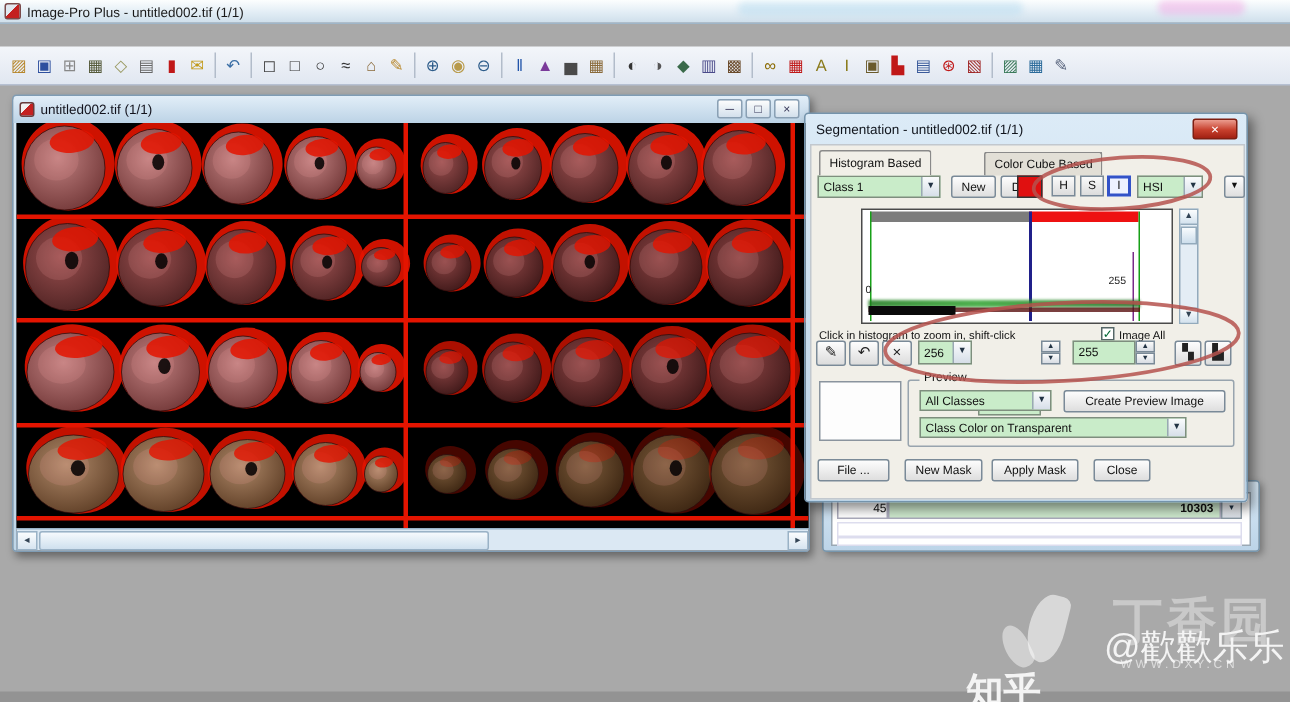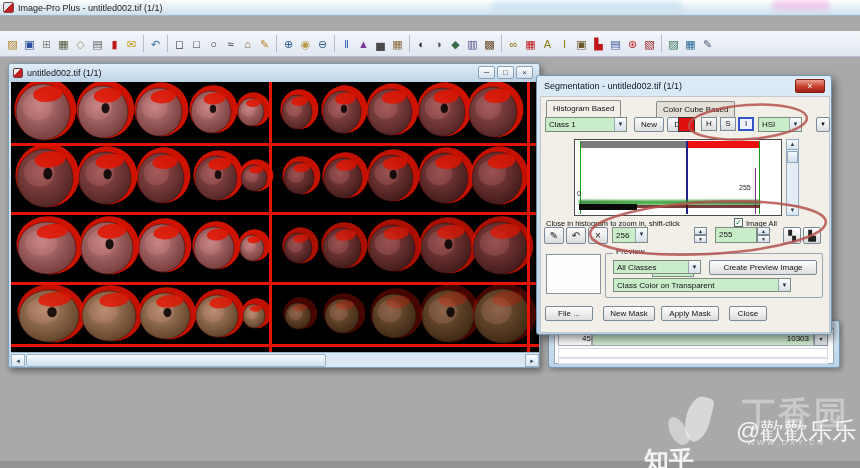--- a/index.html
+++ b/index.html
@@ -108,21 +108,21 @@
   .preview-box{position:absolute;left:9px;top:178px;width:55px;height:40px;background:#fdfdfd;border:1px solid #8a949e;}
 
   
   .mwin{position:absolute;left:548px;top:320px;width:292px;height:48px;z-index:20;
     background:linear-gradient(#d8e9f6,#bcd4e8);border:1px solid #7796ad;border-radius:3px;
     box-shadow:2px 2px 5px rgba(0,0,0,.3);}
   .mwin-inner{position:absolute;left:5px;top:7px;width:280px;height:36px;background:#fff;border:1px solid #9aa8b4;}
   .mcell-num{position:absolute;left:3px;top:3px;width:34px;height:14px;background:#fff;border:1px solid #aab;
     font-size:8px;line-height:12px;text-align:right;color:#111;}
   .mcell-val{position:absolute;left:37px;top:3px;width:222px;height:14px;background:#cde8cc;border:1px solid #aab;
-    font-size:8px;line-height:12px;text-align:right;padding-right:4px;color:#111;}
+    font-size:8px;line-height:12px;text-align:right;padding-right:4px;color:#111;font-weight:bold;}
   .mcell-arr{position:absolute;left:259px;top:3px;width:14px;height:14px;background:linear-gradient(#fbfbfb,#d8dde4);
     border:1px solid #8a98a4;font-size:6px;line-height:12px;text-align:center;color:#234;}
   .mrow{position:absolute;left:3px;width:270px;height:10px;background:#fff;border:1px solid #dde;}
 
   
   .anno{position:absolute;left:0;top:0;z-index:40;pointer-events:none;}
   .wm{position:absolute;z-index:8;}
   .wm-ghost{left:742px;top:392px;font-size:33px;font-weight:bold;color:rgba(255,255,255,.38);letter-spacing:3px;text-align:center;}
   .wm-ghost-sub{left:747px;top:438px;font-size:8px;color:rgba(255,255,255,.6);letter-spacing:2.5px;}
   .wm-leaves{left:668px;top:394px;width:60px;height:64px;}
@@ -468,21 +468,21 @@
       <div class="hist-curve-black" data-name="histogram-curve"></div>
       <div class="hist-label" style="left:2px;top:50px;" data-name="histogram-min-label">0</div>
       <div class="hist-label" style="left:164px;top:44px;" data-name="histogram-max-label">255</div>
     </div>
     <div class="hslider" data-name="histogram-zoom-scrollbar">
       <div class="hs-arr" style="top:0;" data-name="scroll-up-icon">▲</div>
       <div class="hs-thumb" data-name="scrollbar-thumb"></div>
       <div class="hs-arr" style="bottom:0;border-top:1px solid #93aabc;border-bottom:none;" data-name="scroll-down-icon">▼</div>
     </div>
 
-    <div class="hint" data-name="histogram-hint-text">Close in histogram to zoom in, shift-click</div>
+    <div class="hint" data-name="histogram-hint-text">Click in histogram to zoom in, shift-click</div>
     <div class="cb" data-name="show-all-checkbox">✓</div>
     <div class="cb-label" data-name="show-all-label">Image All</div>
 
     <div class="tool-btn" style="left:7px;top:151px;" data-name="eyedropper-icon">✎</div>
     <div class="tool-btn" style="left:29px;top:151px;" data-name="undo-range-icon">↶</div>
     <div class="tool-btn" style="left:51px;top:151px;" data-name="delete-range-icon">×</div>
     <div class="combo" style="left:75px;top:151px;width:36px;height:16px;" data-name="bins-select">
       <span>256</span>
         <span class="arr" data-name="chevron-down-icon">▼</span>
     </div>

